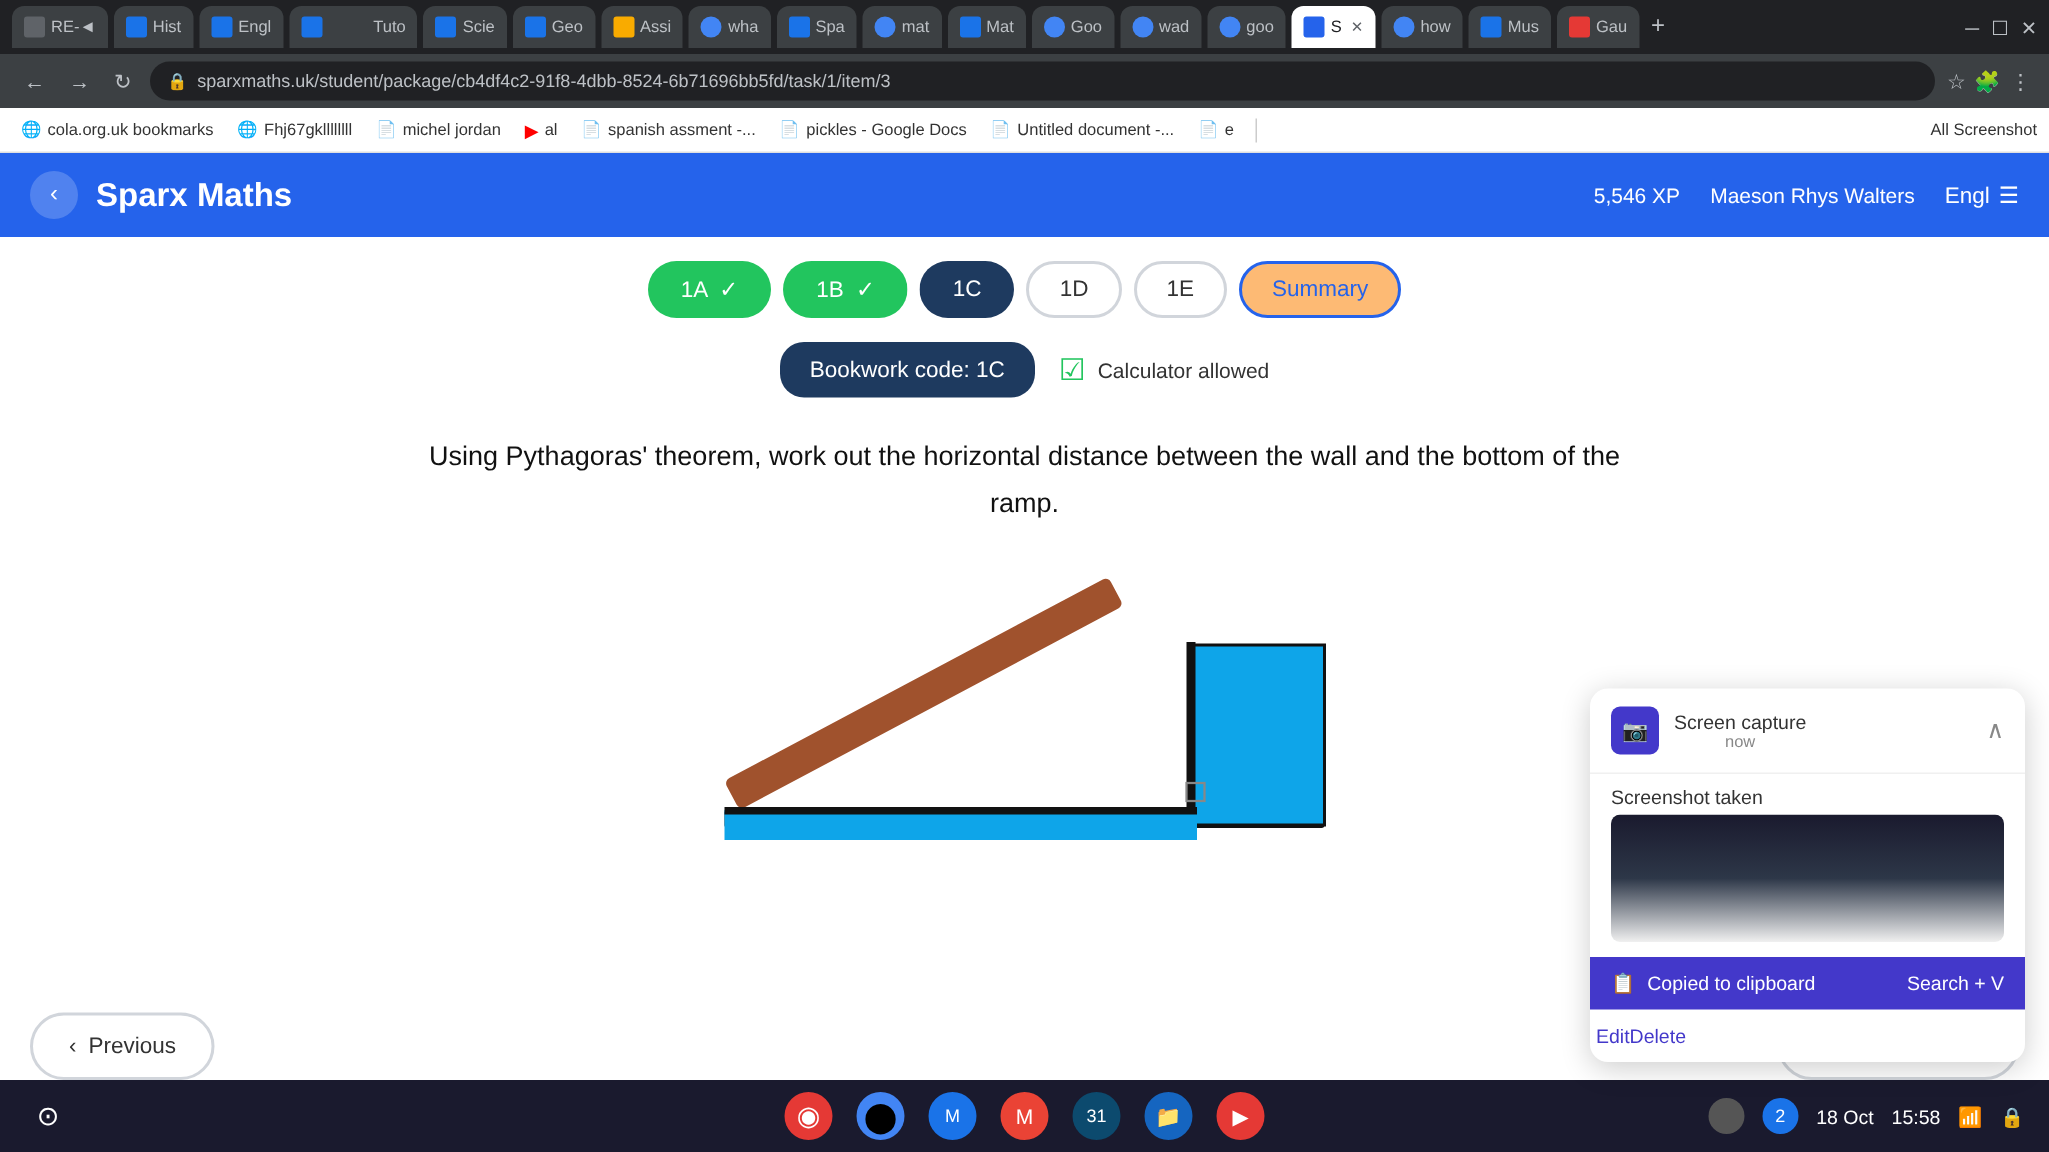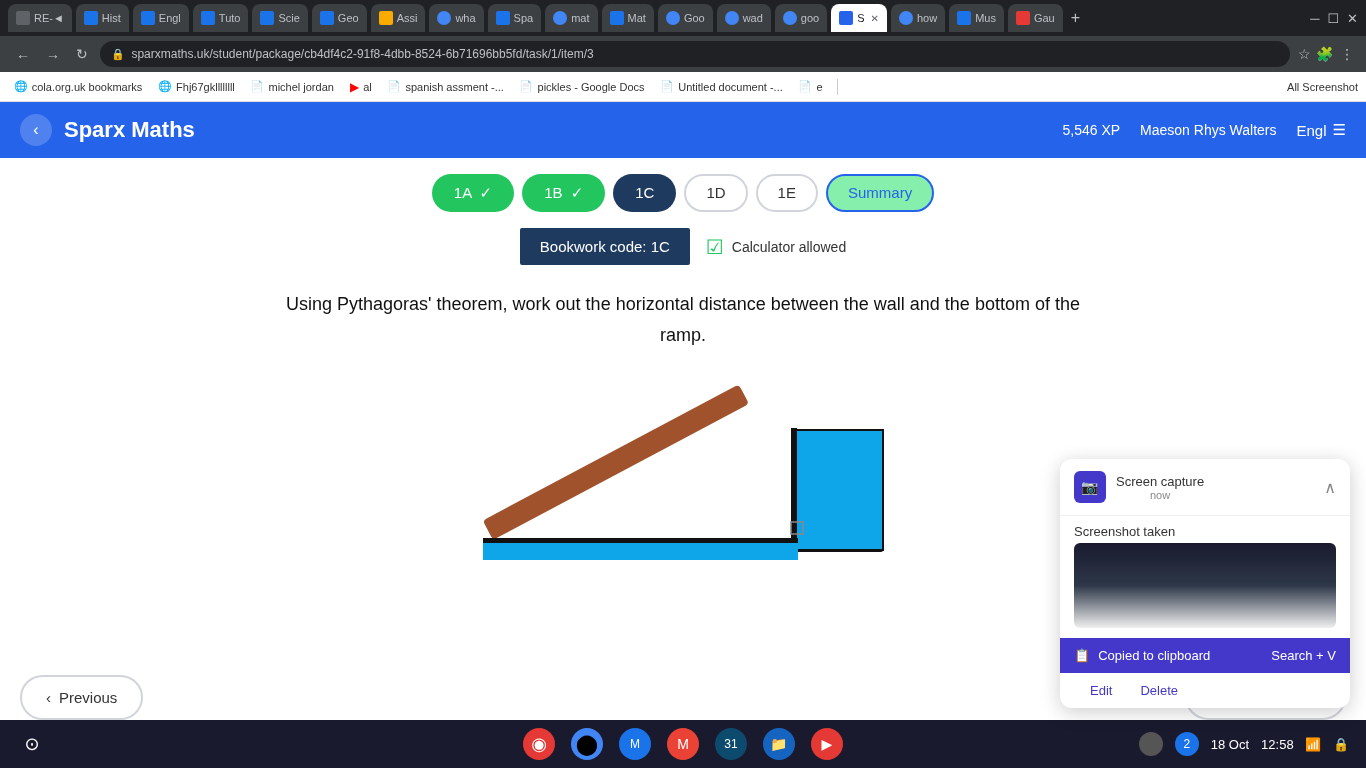--- a/index.html
+++ b/index.html
@@ -216,42 +216,42 @@
     .tab-item.active {
       background: #1e3a5f;
       color: white;
     }
     .tab-item.inactive {
       background: white;
       color: #333;
       border: 2px solid #d1d5db;
     }
     .tab-item.summary {
-      background: #86efac;
+      background: #fdba74;
       color: #2563eb;
       border: 2px solid #2563eb;
     }
     .checkmark {
       display: inline-block;
       margin-left: 4px;
     }
 
     
     .bookwork-section {
       display: flex;
       justify-content: center;
       align-items: center;
       gap: 16px;
       margin-bottom: 24px;
     }
     .bookwork-code {
       background: #1e3a5f;
       color: white;
       padding: 10px 20px;
-      border-radius: 2px;
+      border-radius: 16px;
       font-size: 15px;
     }
     .calculator-badge {
       display: flex;
       align-items: center;
       gap: 8px;
       font-size: 14px;
       color: #333;
     }
     .calc-icon {
@@ -442,22 +442,22 @@
       font-size: 13px;
       cursor: pointer;
     }
     .clipboard-left {
       display: flex;
       align-items: center;
       gap: 8px;
     }
     .popup-actions {
       display: flex;
-      gap: 28px;
-      padding: 10px 30px;
+      gap: 0;
+      padding: 10px 4px;
     }
     .popup-action-btn {
       font-size: 13px;
       color: #4338ca;
       cursor: pointer;
       border: none;
       background: none;
     }
 
     
@@ -474,21 +474,21 @@
   <div class="browser-tab">
     <div class="tab-favicon" style="background:#1a73e8;"></div>
     <span style="font-size:11px;">Hist</span>
   </div>
   <div class="browser-tab">
     <div class="tab-favicon" style="background:#1a73e8;"></div>
     <span style="font-size:11px;">Engl</span>
   </div>
   <div class="browser-tab">
     <div class="tab-favicon" style="background:#1a73e8;"></div>
-    <span style="font-size:11px;">Tuto</span>
+    <span style="font-size:11px;margin-left:30px;">Tuto</span>
   </div>
   <div class="browser-tab">
     <div class="tab-favicon" style="background:#1a73e8;"></div>
     <span style="font-size:11px;">Scie</span>
   </div>
   <div class="browser-tab">
     <div class="tab-favicon" style="background:#1a73e8;"></div>
     <span style="font-size:11px;">Geo</span>
   </div>
   <div class="browser-tab">
@@ -741,18 +741,18 @@
   <div class="taskbar-icon" style="background:#e53935;">
     <span style="color:white; font-size:14px;">▶</span>
   </div>
   <div class="taskbar-right">
     <div style="background:#555; border-radius:50%; width:24px; height:24px; display:flex; align-items:center; justify-content:center;"></div>
     <div style="background:#1a73e8; border-radius:50%; width:24px; height:24px; display:flex; align-items:center; justify-content:center; color:white; font-size:12px;">2</div>
     <div>
       <span>18 Oct</span>
     </div>
     <div>
-      <span>12:58</span>
+      <span>15:58</span>
     </div>
     <span>📶</span>
     <span>🔒</span>
   </div>
 </div>
 
 </body></html>

